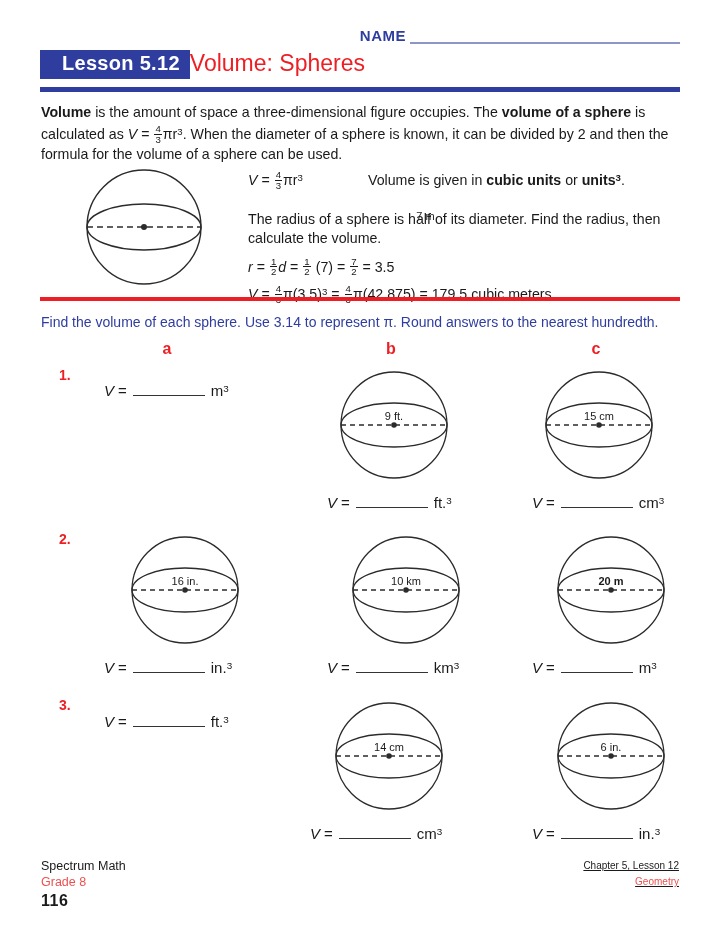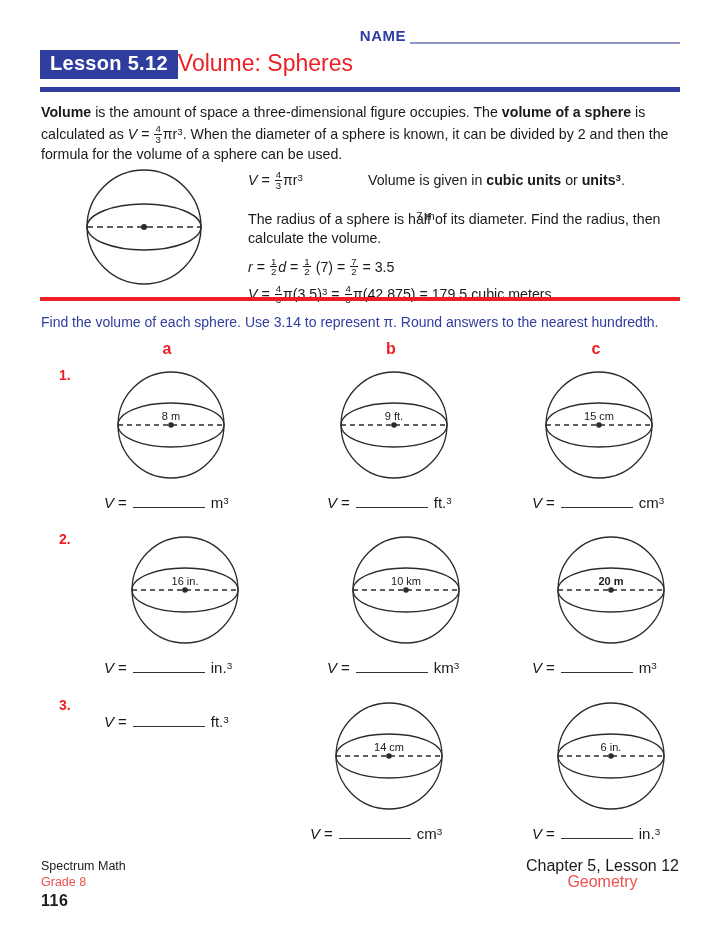--- a/index.html
+++ b/index.html
@@ -47,21 +47,21 @@
     top: 49px;
     height: 30px;
     display: flex;
     align-items: center;
   }
   .lesson-badge {
     background: #2f3d9e;
     color: #ffffff;
     font-size: 20px;
     font-weight: bold;
-    padding: 2px 10px 4px 10px;
+    padding: 2px 10px 4px 22px;
     letter-spacing: .3px;
     line-height: 1.15;
   }
   .lesson-title {
     color: #ed1f24;
     font-size: 23px;
     line-height: 1.1;
   }
 
   .rule-blue {
@@ -210,23 +210,24 @@
     position: absolute;
     left: 41px;
     top: 858px;
     font-size: 12.5px;
     line-height: 16px;
   }
   .footer-right {
     position: absolute;
     right: 26px;
     top: 858px;
-    font-size: 16px;
+    font-size: 10px;
     line-height: 16px;
-    text-align: center;
+    text-align: right;
+    text-decoration: underline;
   }
   .red-txt { color: #ed5050; }
   .pagenum {
     font-size: 16px;
     font-weight: bold;
     margin-top: 3px;
     letter-spacing: .5px;
   }
 </style>
 </head>
@@ -278,29 +279,20 @@
 
 <div class="col-head col-a">a</div>
 <div class="col-head col-b">b</div>
 <div class="col-head col-c">c</div>
 
 <div class="rownum r1n">1.</div>
 <div class="rownum r2n">2.</div>
 <div class="rownum r3n">3.</div>
 
 <div class="cell" style="left:110px; top:369px;">
-  <div class="sphere">
-    <svg width="122" height="112" viewBox="0 0 122 112">
-      <circle cx="61" cy="56" r="53" fill="none" stroke="#2b2b2b" stroke-width="1.3"></circle>
-      <ellipse cx="61" cy="56" rx="53" ry="22" fill="none" stroke="#2b2b2b" stroke-width="1.3"></ellipse>
-      <line x1="8" y1="56" x2="114" y2="56" stroke="#2b2b2b" stroke-width="1.3" stroke-dasharray="5,4"></line>
-      <circle cx="61" cy="56" r="2.8" fill="#2b2b2b"></circle>
-    </svg>
-    <span class="dim-label" style="top:41px; width:122px;">8 m</span>
-  </div>
   <div class="answer" style="margin-left:-6px; margin-top:13px;">
     <span class="v">V</span>
     <span class="eq">=</span>
     <span class="blank"></span>
     <span class="unit"><span>m</span><sup>3</sup></span>
   </div>
 </div>
 
 <div class="cell" style="left:333px; top:369px;">
   <div class="sphere">

